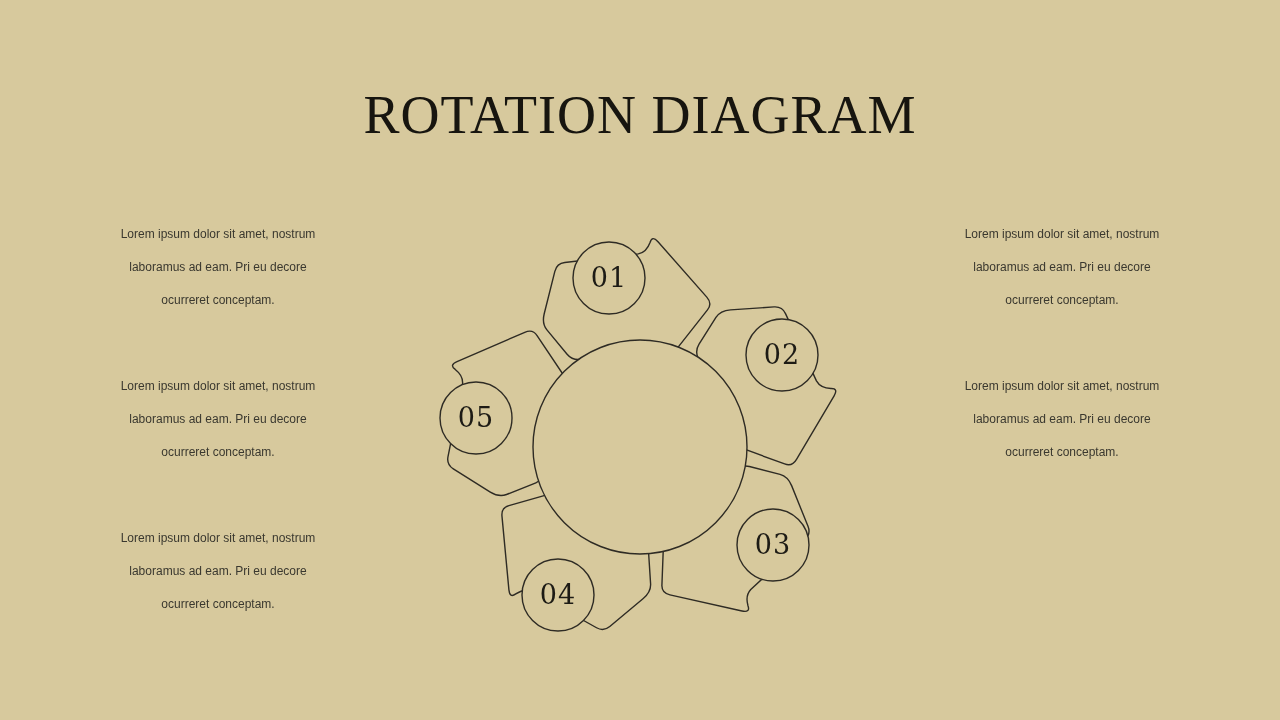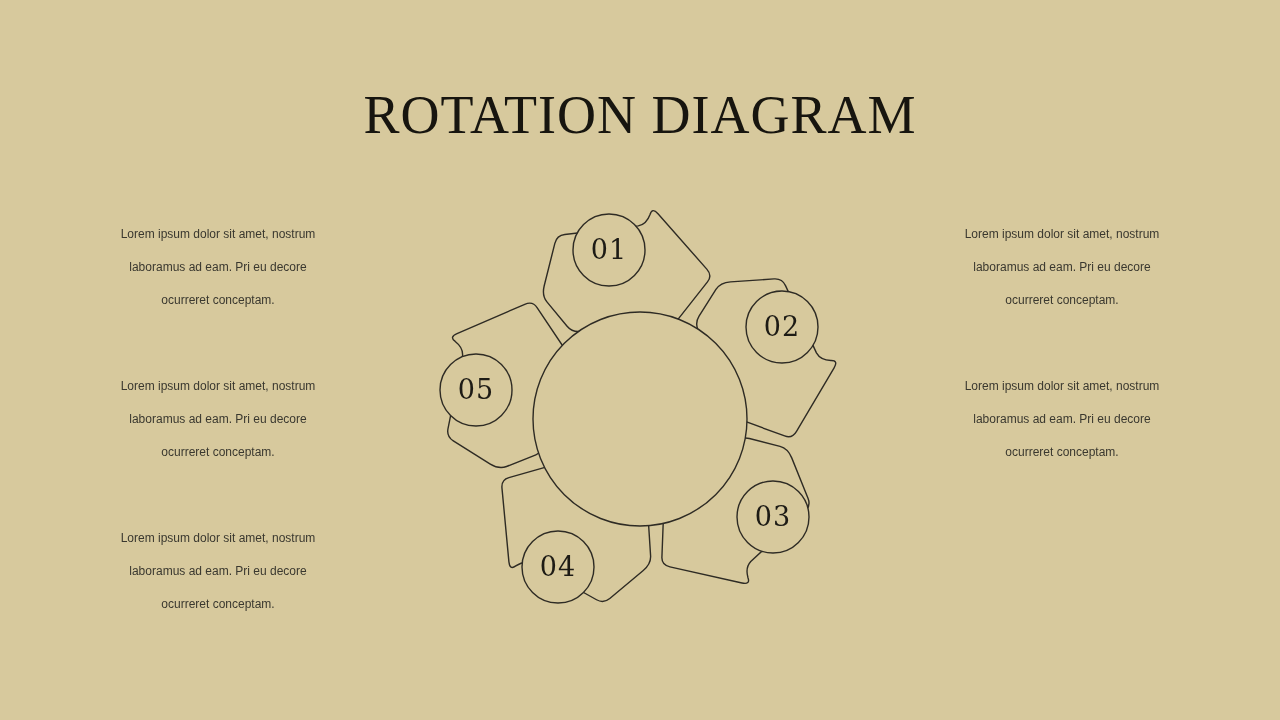--- a/index.html
+++ b/index.html
@@ -36,21 +36,21 @@
     margin: 0 0 53px 0;
     text-align: center;
     font-size: 12px;
     line-height: 33px;
     color: #3a382f;
   }
   .para span { display: block; }
 
   .diagram-wrap {
     position: absolute;
-    left: 380px; top: 152px;
+    left: 380px; top: 180px;
     width: 520px; height: 520px;
   }
   .seg, .hub, .badge-circle {
     fill: #d7c99d;
     stroke: #2e2b24;
     stroke-width: 1.4;
   }
   .badge-label {
     font-family: "DejaVu Serif", "Liberation Serif", serif;
     font-size: 27px;

